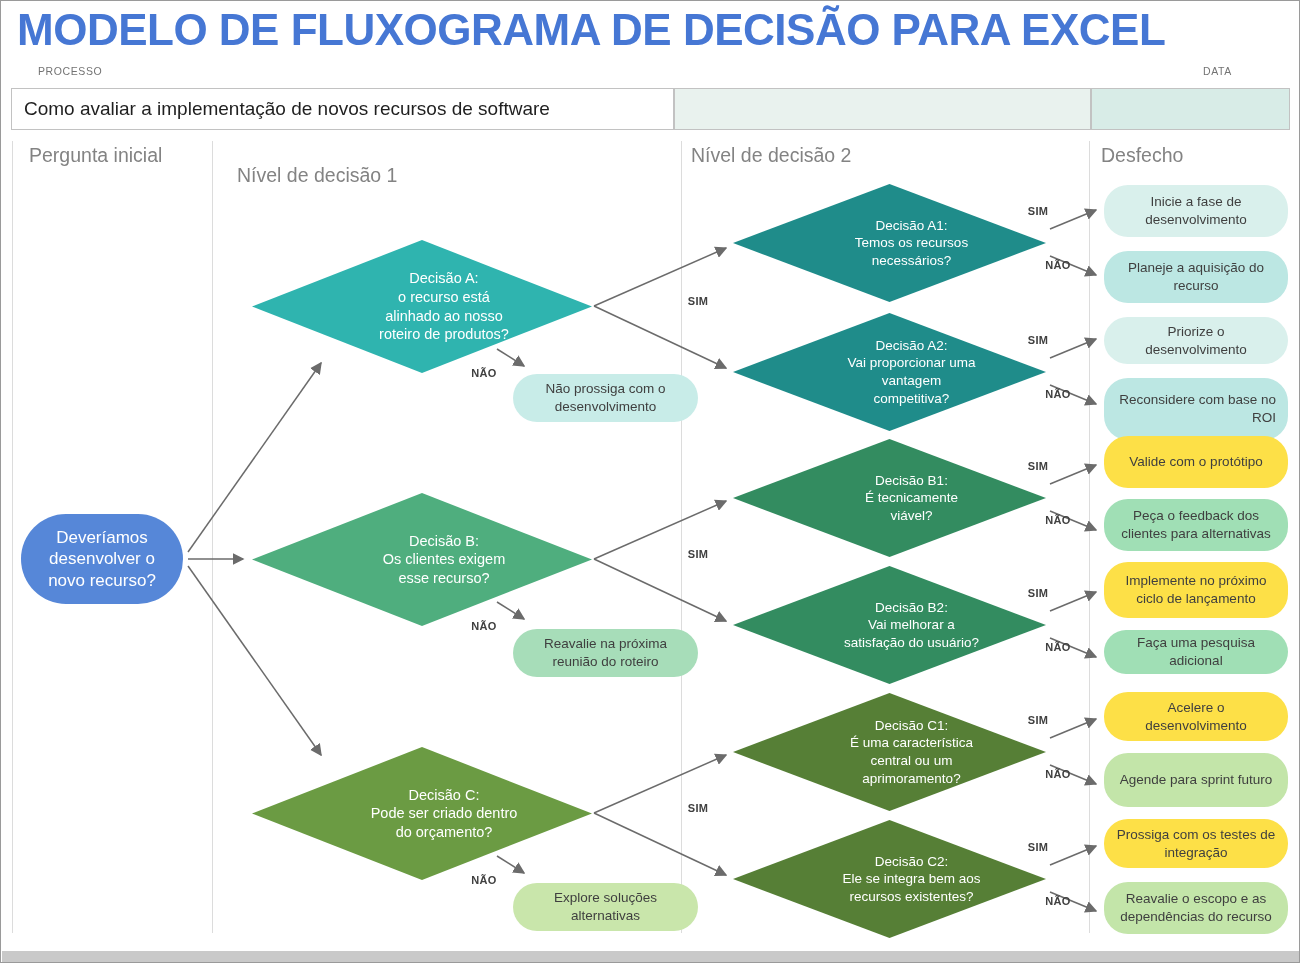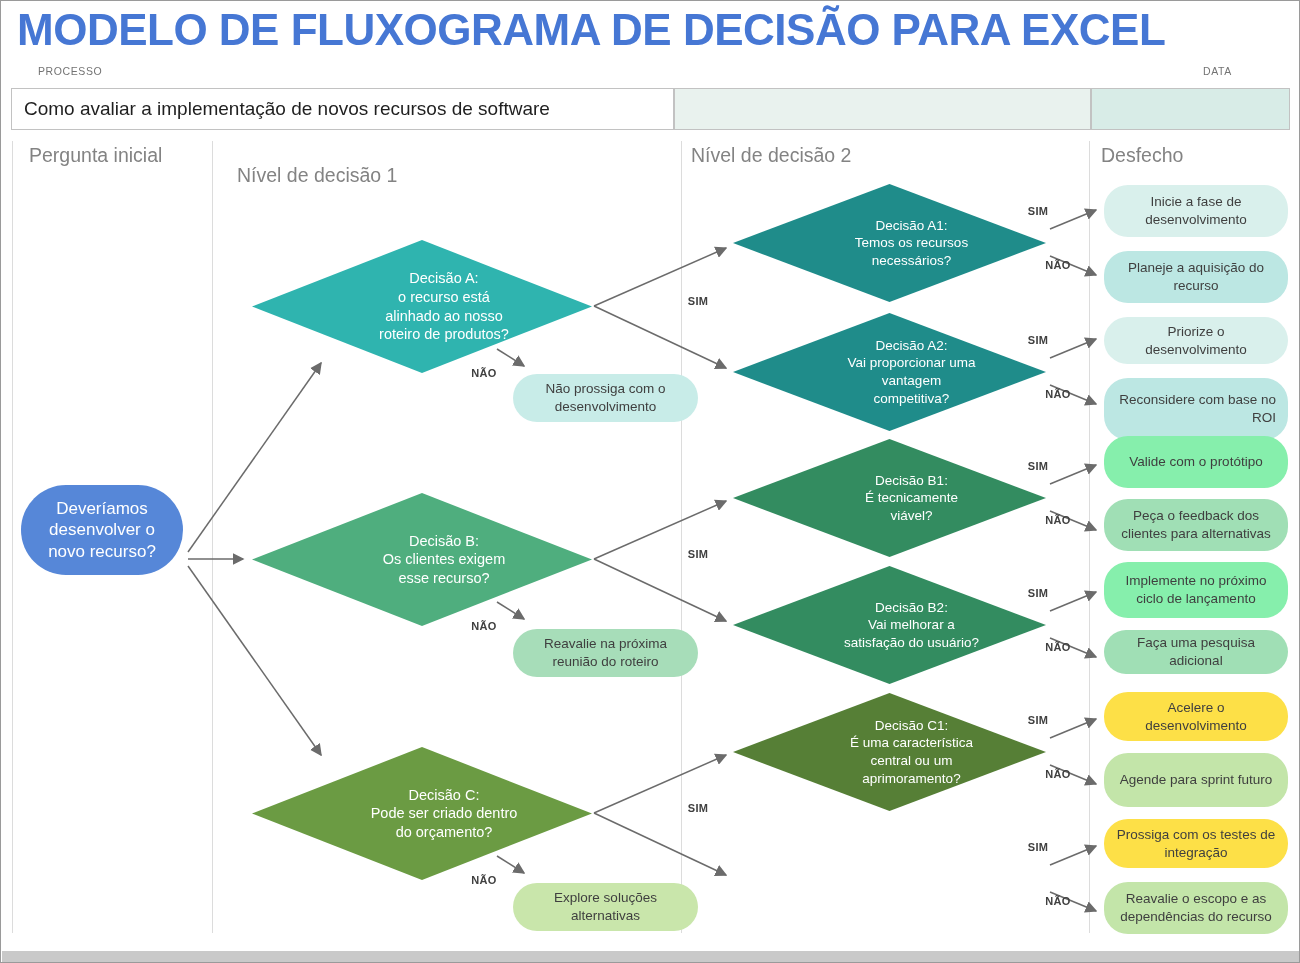--- a/index.html
+++ b/index.html
@@ -17,21 +17,21 @@
   .form-cell{
     top:87px;height:42px;box-sizing:border-box;border:1px solid #C2C2C2;
     display:flex;align-items:center;
   }
   .cell-processo{left:10px;width:663px;background:#fff;font-size:19px;color:#1f1f1f;padding-left:12px;}
   .cell-autor{left:673px;width:417px;background:#E9F2EE;}
   .cell-data{left:1090px;width:199px;background:#D8ECE7;}
   .col-header{top:143px;font-size:19.5px;color:#838383;white-space:nowrap;}
   .vline{width:1px;top:140px;height:792px;background:#DCDCDC;}
   .start-pill{
-    left:20px;top:484px;width:162px;height:90px;border-radius:45px;background:#5687D8;
+    left:20px;top:513px;width:162px;height:90px;border-radius:45px;background:#5687D8;
     color:#fff;font-size:17px;line-height:1.25;display:flex;flex-direction:column;
     align-items:center;justify-content:center;text-align:center;
   }
   .diamond{
     clip-path:polygon(50% 0,100% 50%,50% 100%,0 50%);
     display:flex;flex-direction:column;align-items:center;justify-content:center;
     text-align:center;color:#fff;
   }
   .d-lv1{width:340px;height:133px;font-size:14.5px;line-height:1.28;}
   .d-lv2{width:313px;height:118px;font-size:13.5px;line-height:1.3;}
@@ -40,21 +40,21 @@
   .fill-a2{background:#1F8C8A}.fill-b2{background:#338C60}.fill-c2{background:#567F36}
   .pill{
     border-radius:24px;display:flex;align-items:center;justify-content:center;
     text-align:center;font-size:13.5px;color:#3F3F3F;line-height:1.3;padding:0 12px;
     box-sizing:border-box;
   }
   .mid-pill{left:512px;width:185px;height:48px;}
   .mp-a{background:#C8ECE8}.mp-b{background:#A7DDB9}.mp-c{background:#C9E6AB}
   .outcome{left:1103px;width:184px;}
   .oc-al{background:#D9F0EC}.oc-ad{background:#BCE7E3}
-  .oc-bl{background:#86efac}.oc-bd{background:#A0DFB5}
+  .oc-bl{background:#fde047}.oc-bd{background:#A0DFB5}
   .oc-cl{background:#fde047}.oc-cd{background:#C3E5A9}
   .branch-label{
     font-size:11px;font-weight:bold;color:#404040;letter-spacing:0.3px;
     transform:translate(-50%,-50%);white-space:nowrap;
   }
   .arrows{left:0;top:0;pointer-events:none;}
   .bottom-bar{left:1px;top:950px;width:1297px;height:12px;background:#C9C9C9;}
 </style>
 </head>
 <body>
@@ -160,20 +160,25 @@
     <span>Decisão B2:</span>
     <span>Vai melhorar a</span>
     <span>satisfação do usuário?</span>
   </div>
   <div class="abs diamond d-lv2 fill-c2" style="left:732px;top:692px;">
     <span>Decisão C1:</span>
     <span>É uma característica</span>
     <span>central ou um</span>
     <span>aprimoramento?</span>
   </div>
+  <div class="abs diamond d-lv2 fill-c2" style="left:732px;top:819px;">
+    <span>Decisão C2:</span>
+    <span>Ele se integra bem aos</span>
+    <span>recursos existentes?</span>
+  </div>
 
   <div class="abs pill mid-pill mp-a" style="top:373px;">Não prossiga com o desenvolvimento</div>
   <div class="abs pill mid-pill mp-b" style="top:628px;">Reavalie na próxima reunião do roteiro</div>
   <div class="abs pill outcome oc-al" style="top:184px;height:52px;">Inicie a fase de desenvolvimento</div>
 
   <div class="abs pill mid-pill mp-c" style="top:882px;">Explore soluções alternativas</div>
   <div class="abs pill outcome oc-ad" style="top:250px;height:52px;">Planeje a aquisição do recurso</div>
   <div class="abs pill outcome oc-al" style="top:316px;height:47px;">Priorize o desenvolvimento</div>
   <div class="abs pill outcome oc-ad" style="top:377px;height:62px;text-align:right;">Reconsidere com base no ROI</div>
   <div class="abs pill outcome oc-bl" style="top:435px;height:52px;">Valide com o protótipo</div>

